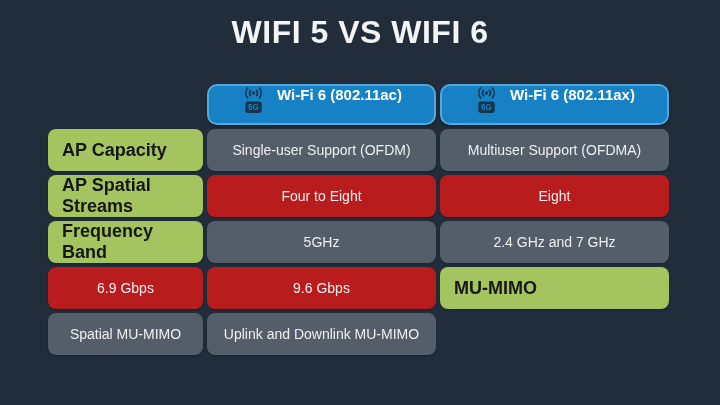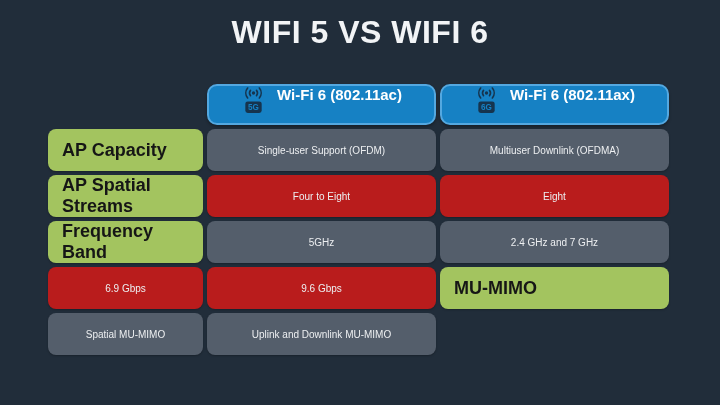--- a/index.html
+++ b/index.html
@@ -56,21 +56,21 @@
     font-size: 18px;
     font-weight: bold;
     box-shadow: 0 1px 2px rgba(0,0,0,0.25);
   }
   .cell {
     border-radius: 8px;
     display: flex;
     align-items: center;
     justify-content: center;
     color: #edeff1;
-    font-size: 10px;
+    font-size: 14px;
     text-align: center;
     box-shadow: 0 1px 2px rgba(0,0,0,0.25);
   }
   .cell.shade-light { background: #545e6b; }
   .cell.shade-dark  { background: #b91c1c; }
   .spacer { background: transparent; }
 </style>
 </head>
 <body>
 
@@ -103,21 +103,21 @@
         <path d="M6.9 2.0 a8.2 8.2 0 0 0 0 10.4" fill="none" stroke="#16344e" stroke-width="1.7" stroke-linecap="round"></path>
         <path d="M19.1 2.0 a8.2 8.2 0 0 1 0 10.4" fill="none" stroke="#16344e" stroke-width="1.7" stroke-linecap="round"></path>
         <rect x="4.5" y="16" width="17" height="12" rx="2.5" fill="#16344e"></rect>
         <text x="13" y="25" text-anchor="middle" font-size="8.5" font-weight="bold" fill="#1681c4">6G</text>
       </svg>
       <span>Wi-Fi 6 (802.11ax)</span>
     </div>
 
     <div class="row-label">AP Capacity</div>
     <div class="cell shade-light">Single-user Support (OFDM)</div>
-    <div class="cell shade-light">Multiuser Downlink (OFDMA)</div>
+    <div class="cell shade-light">Multiuser Support (OFDMA)</div>
 
     <div class="row-label">AP Spatial Streams</div>
     <div class="cell shade-dark">Four to Eight</div>
     <div class="cell shade-dark">Eight</div>
 
     <div class="row-label">Frequency Band</div>
     <div class="cell shade-light">5GHz</div>
     <div class="cell shade-light">2.4 GHz and 7 GHz</div>
 
     <div class="cell shade-dark">6.9 Gbps</div>

